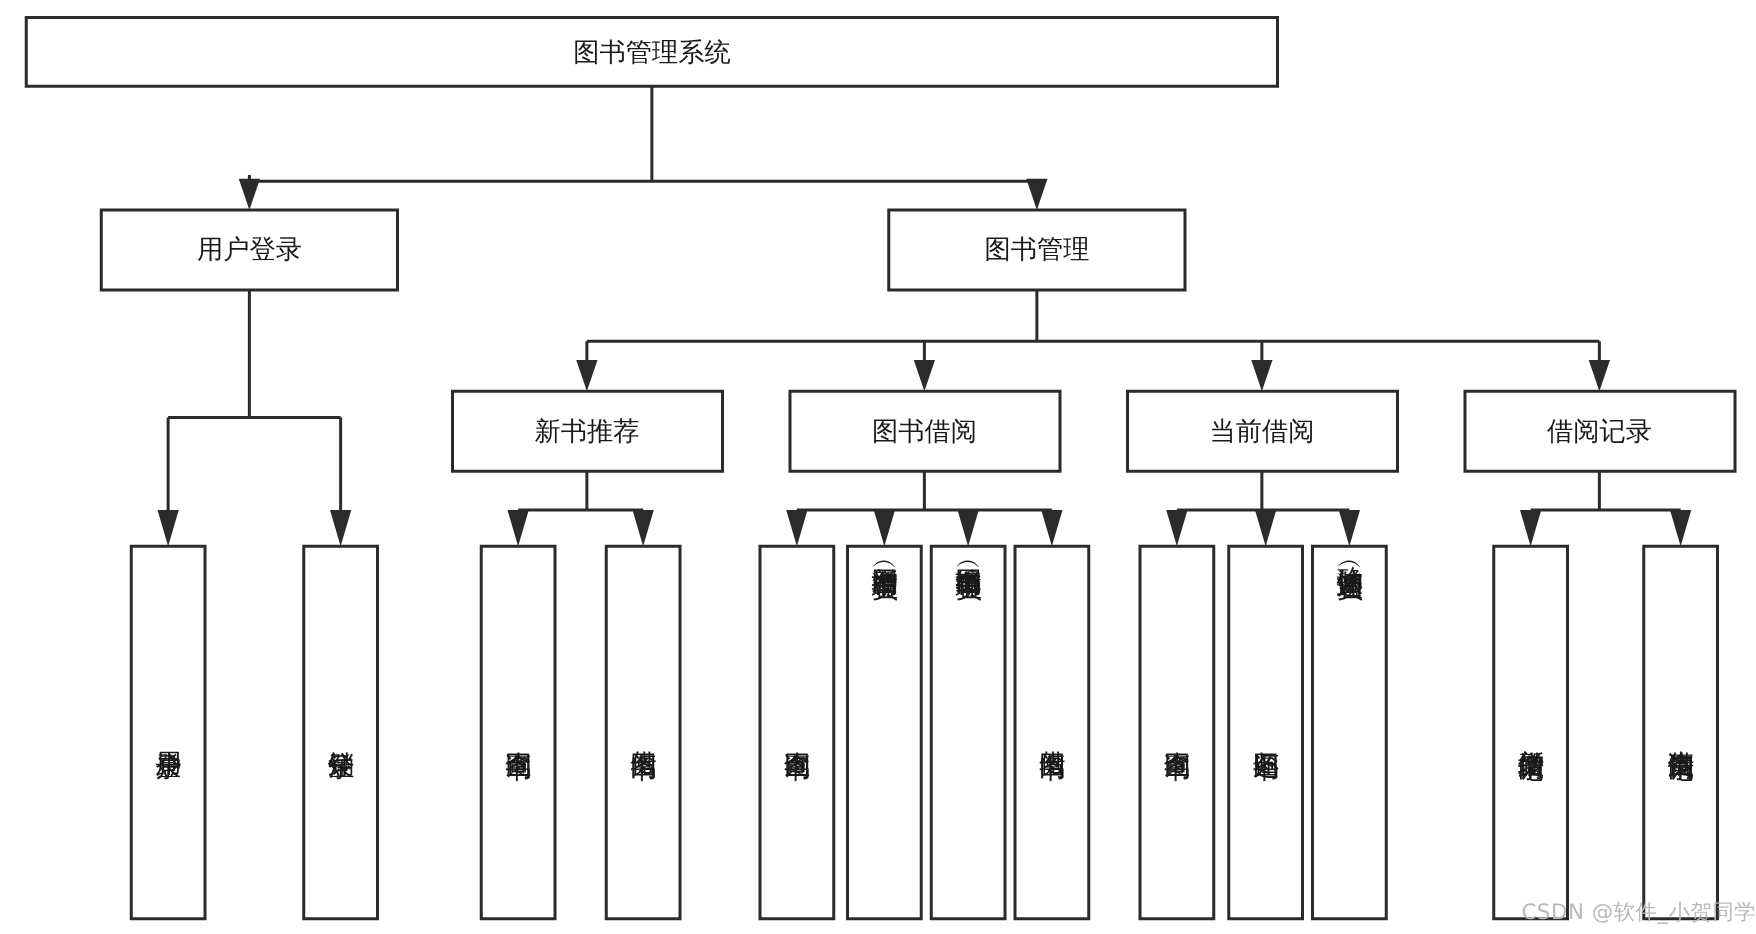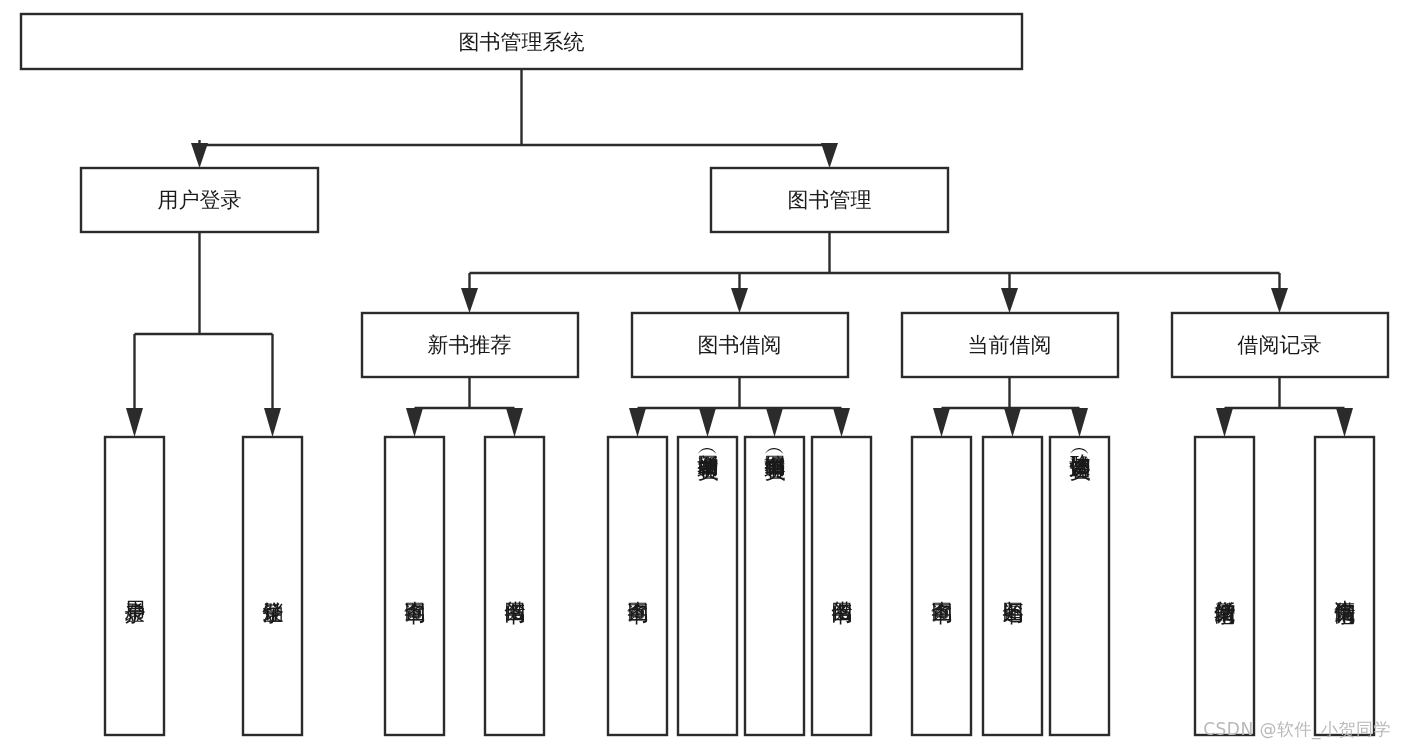--- a/index.html
+++ b/index.html
@@ -60,21 +60,21 @@
     text-orientation: upright;
     font-family: "DejaVu Sans", "Liberation Sans", sans-serif;
     font-size: 21px;
     line-height: 1.18;
     color: #1a1a1a;
     letter-spacing: 1px;
     white-space: nowrap;
   }
   .watermark {
     position: absolute;
-    right: 14px;
+    right: 0;
     bottom: 6px;
     font-family: "DejaVu Sans", "Liberation Sans", sans-serif;
     font-size: 17px;
     color: #b9b9b9;
     letter-spacing: 0.5px;
     user-select: none;
     white-space: nowrap;
   }
 </style>
 </head>

